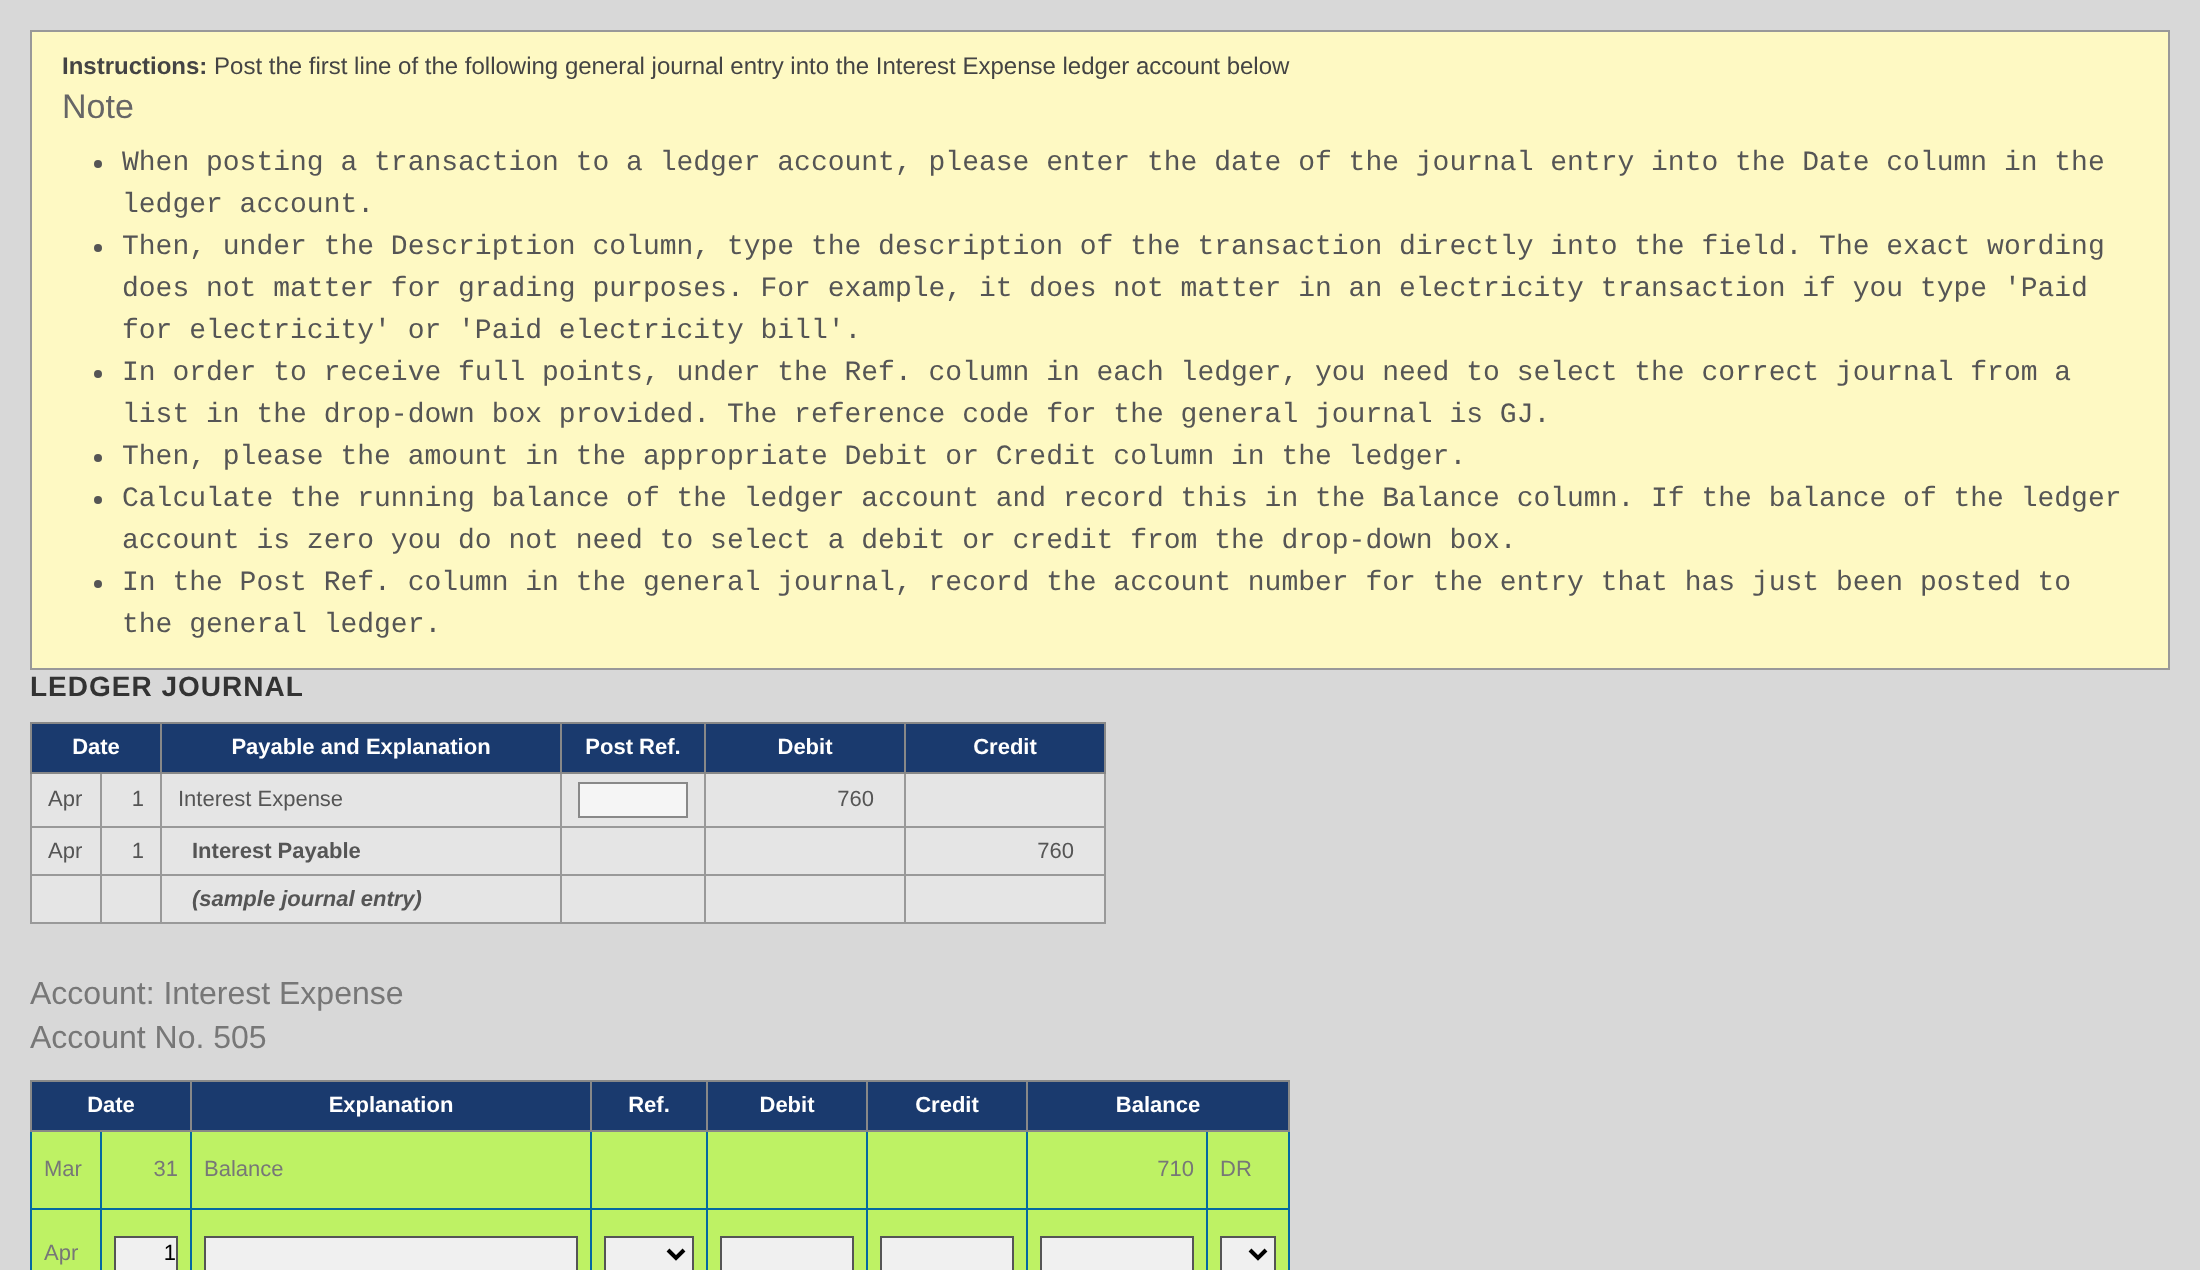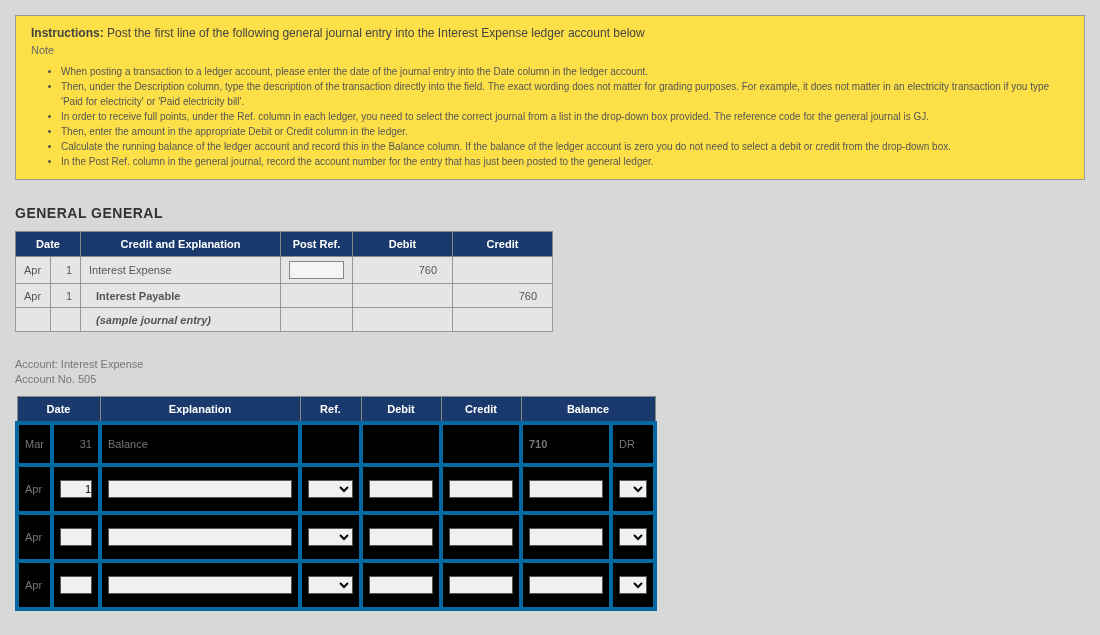--- a/index.html
+++ b/index.html
@@ -9,40 +9,40 @@
     }
     body {
       font-family: Arial, sans-serif;
       background: #d8d8d8;
       padding: 15px;
       font-size: 12px;
       color: #333;
     }
     .instructions-box {
       border: 1px solid #999;
-      background: #fde047;
+      background: #fef9c3;
       padding: 10px 15px;
-      margin-bottom: 25px;
     }
     .instructions-title {
       font-size: 12px;
       color: #444;
       margin-bottom: 4px;
     }
     .note-label {
-      font-size: 11px;
+      font-size: 17px;
       color: #666;
       margin-bottom: 8px;
     }
     .bullet-list {
       list-style: disc;
       padding-left: 30px;
       color: #555;
-      font-size: 10px;
+      font-size: 14px;
       line-height: 1.5;
+      font-family: Liberation Mono, monospace;
     }
     .section-heading {
       font-weight: bold;
       font-size: 14px;
       color: #333;
       margin-bottom: 10px;
       letter-spacing: 0.5px;
     }
     .journal-table {
       border-collapse: collapse;
@@ -73,41 +73,41 @@
     .ref-input {
       width: 55px;
       height: 18px;
       border: 1px solid #888;
       background: #f5f5f5;
     }
     .ledger-section {
       margin-top: 20px;
     }
     .ledger-info {
-      font-size: 11px;
+      font-size: 16px;
       color: #777;
       margin-bottom: 8px;
       line-height: 1.4;
     }
     .ledger-table {
       border-collapse: collapse;
     }
     .ledger-table th {
       background: #1a3a6e;
       color: #fff;
       padding: 6px 10px;
       font-size: 11px;
       font-weight: bold;
       border: 1px solid #888;
       text-align: center;
     }
     .ledger-table td {
-      border: 4px solid #0369a1;
+      border: 1px solid #0369a1;
       padding: 13px 6px;
-      background: #000000;
+      background: #bef264;
       font-size: 11px;
       color: #777;
       height: 26px;
       vertical-align: middle;
     }
     .ledger-table .lmonth { width: 35px; }
     .ledger-table .lday { width: 40px; text-align: right; }
     .ledger-table .ldesc { width: 200px; }
     .ledger-table .lref { width: 55px; }
     .ledger-table .lamt { width: 80px; }
@@ -144,50 +144,49 @@
       font-size: 10px;
     }
     .italic-note {
       font-style: italic;
     }
     .indent {
       padding-left: 15px !important;
       font-weight: bold;
     }
     .bal-right {
-      text-align: left;
-      font-weight: bold;
+      text-align: right;
     }
   </style>
 </head>
 <body>
 
 <div class="instructions-box">
   <div class="instructions-title">
     <b>Instructions:</b>
     <span>Post the first line of the following general journal entry into the Interest Expense ledger account below</span>
   </div>
   <div class="note-label">Note</div>
   <ul class="bullet-list">
     <li>When posting a transaction to a ledger account, please enter the date of the journal entry into the Date column in the ledger account.</li>
     <li>Then, under the Description column, type the description of the transaction directly into the field. The exact wording does not matter for grading purposes. For example, it does not matter in an electricity transaction if you type 'Paid for electricity' or 'Paid electricity bill'.</li>
     <li>In order to receive full points, under the Ref. column in each ledger, you need to select the correct journal from a list in the drop-down box provided. The reference code for the general journal is GJ.</li>
-    <li>Then, enter the amount in the appropriate Debit or Credit column in the ledger.</li>
+    <li>Then, please the amount in the appropriate Debit or Credit column in the ledger.</li>
     <li>Calculate the running balance of the ledger account and record this in the Balance column. If the balance of the ledger account is zero you do not need to select a debit or credit from the drop-down box.</li>
     <li>In the Post Ref. column in the general journal, record the account number for the entry that has just been posted to the general ledger.</li>
   </ul>
 </div>
 
-<div class="section-heading">GENERAL GENERAL</div>
+<div class="section-heading">LEDGER JOURNAL</div>
 
 <table class="journal-table">
   <thead>
     <tr>
       <th colspan="2">Date</th>
-      <th>Credit and Explanation</th>
+      <th>Payable and Explanation</th>
       <th>Post Ref.</th>
       <th>Debit</th>
       <th>Credit</th>
     </tr>
   </thead>
   <tbody>
     <tr>
       <td class="month-col">Apr</td>
       <td class="day-col">1</td>
       <td class="desc-col">Interest Expense</td>

